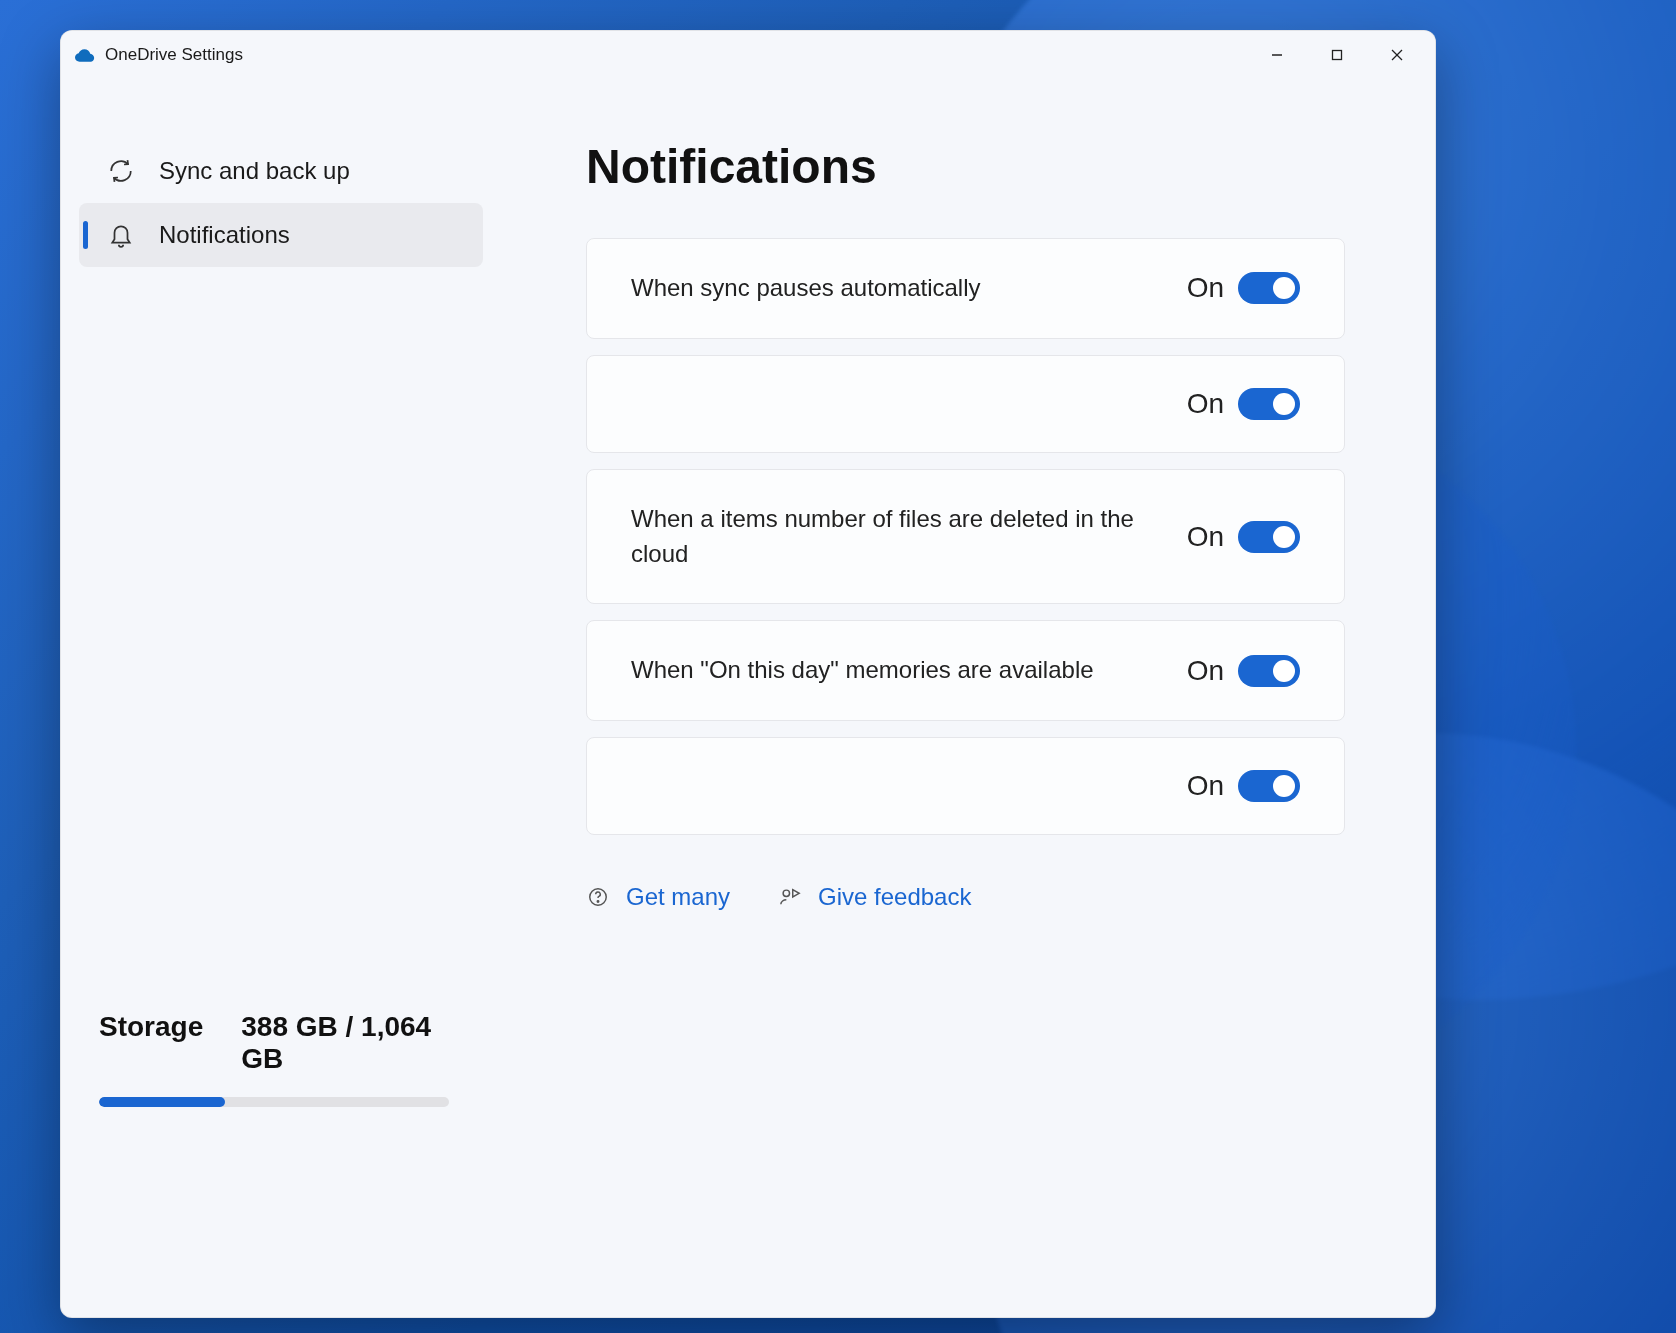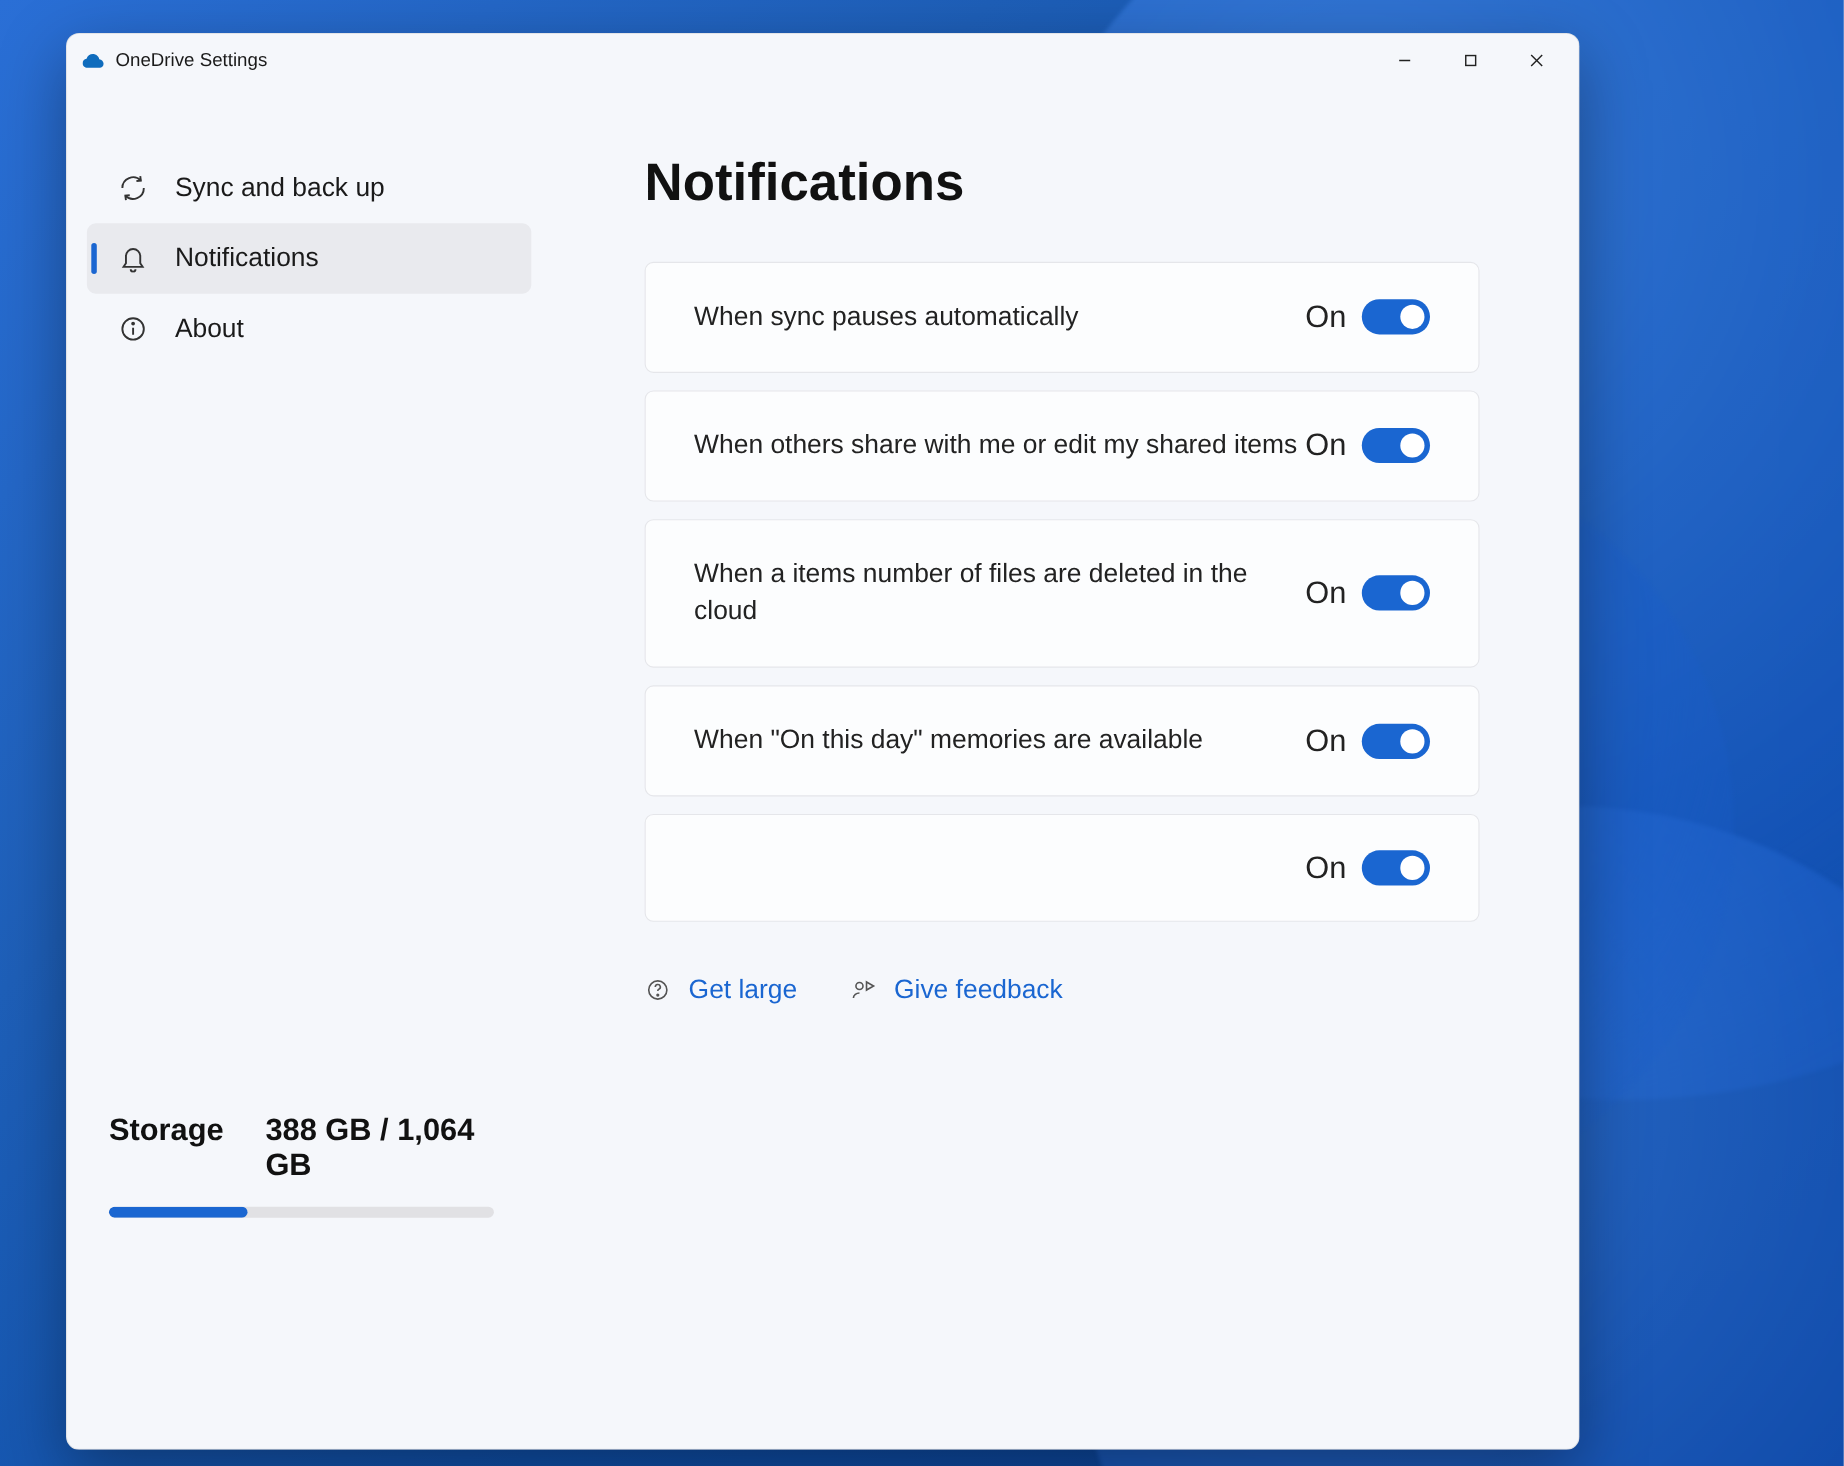--- a/index.html
+++ b/index.html
@@ -253,30 +253,20 @@
       <div class="nav-item active">
         <span class="icon">
           <svg width="26" height="26" viewBox="0 0 24 24" fill="none" stroke="currentColor" stroke-width="1.6">
             <path d="M6 16V10a6 6 0 1 1 12 0v6l2 3H4l2-3z"></path>
               <path d="M10 21a2 2 0 0 0 4 0"></path>
           </svg>
         </span>
         <span>Notifications</span>
       </div>
 
-      <div class="nav-item">
-        <span class="icon">
-          <svg width="26" height="26" viewBox="0 0 24 24" fill="none" stroke="currentColor" stroke-width="1.6">
-            <circle cx="12" cy="12" r="9"></circle>
-              <line x1="12" y1="11" x2="12" y2="17"></line>
-              <circle cx="12" cy="7.5" r="0.8" fill="currentColor"></circle>
-          </svg>
-        </span>
-        <span>About</span>
-      </div>
 
       <div class="storage">
         <div class="storage-row">
           <span class="label">Storage</span>
           <span class="value">388 GB / 1,064 GB</span>
         </div>
         <div class="progress">
           <div class="progress-fill" style="width:36%"></div>
         </div>
       </div>
@@ -287,21 +277,20 @@
 
       <div class="card">
         <div class="label">When sync pauses automatically</div>
         <div class="right">
           <span class="state">On</span>
           <div class="toggle"></div>
         </div>
       </div>
 
       <div class="card">
-        <div class="label">When others share with me or edit my shared items</div>
         <div class="right">
           <span class="state">On</span>
           <div class="toggle"></div>
         </div>
       </div>
 
       <div class="card">
         <div class="label">When a items number of files are deleted in the cloud</div>
         <div class="right">
           <span class="state">On</span>
@@ -326,21 +315,21 @@
 
       <div class="footer-links">
         <div class="footer-link">
           <span class="icon">
             <svg width="22" height="22" viewBox="0 0 24 24" fill="none" stroke="currentColor" stroke-width="1.6">
               <circle cx="12" cy="12" r="9"></circle>
                 <path d="M9.5 9a2.5 2.5 0 1 1 3.5 2.3c-.9.4-1 1-1 1.7"></path>
                 <circle cx="12" cy="17" r="0.8" fill="currentColor"></circle>
             </svg>
           </span>
-          <span>Get large</span>
+          <span>Get many</span>
         </div>
         <div class="footer-link">
           <span class="icon">
             <svg width="22" height="22" viewBox="0 0 24 24" fill="none" stroke="currentColor" stroke-width="1.6">
               <circle cx="8" cy="8" r="3.5"></circle>
                 <path d="M2 20c0-3 3-5 6-5"></path>
               <path d="M15 4l7 4-7 4V4z"></path>
             </svg>
           </span>
           <span>Give feedback</span>

